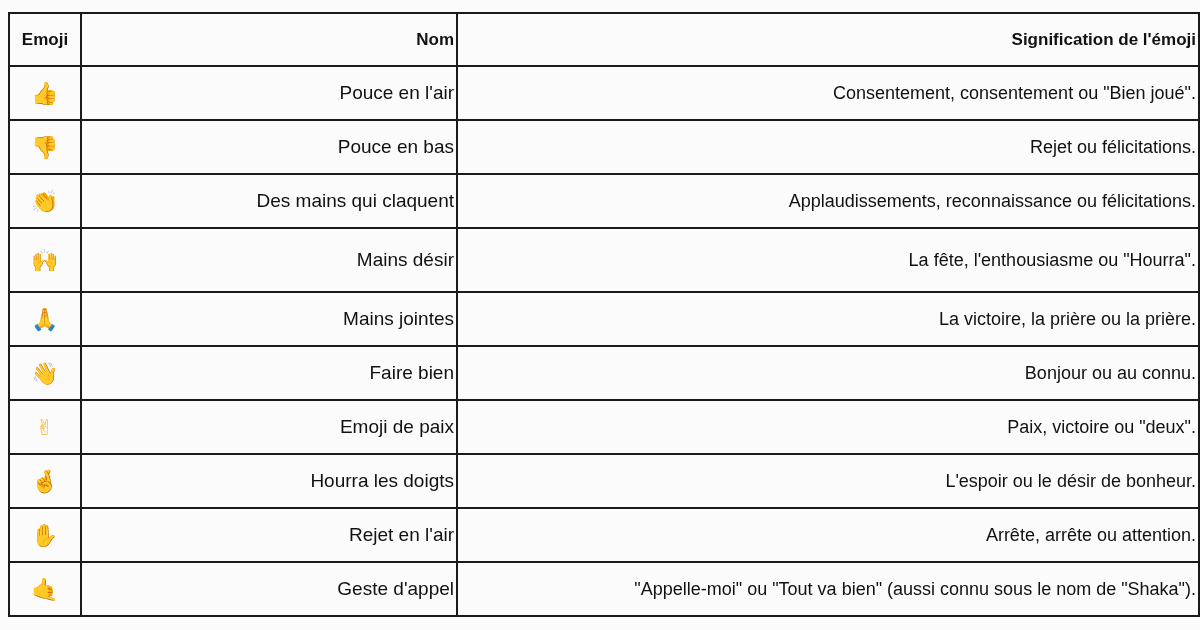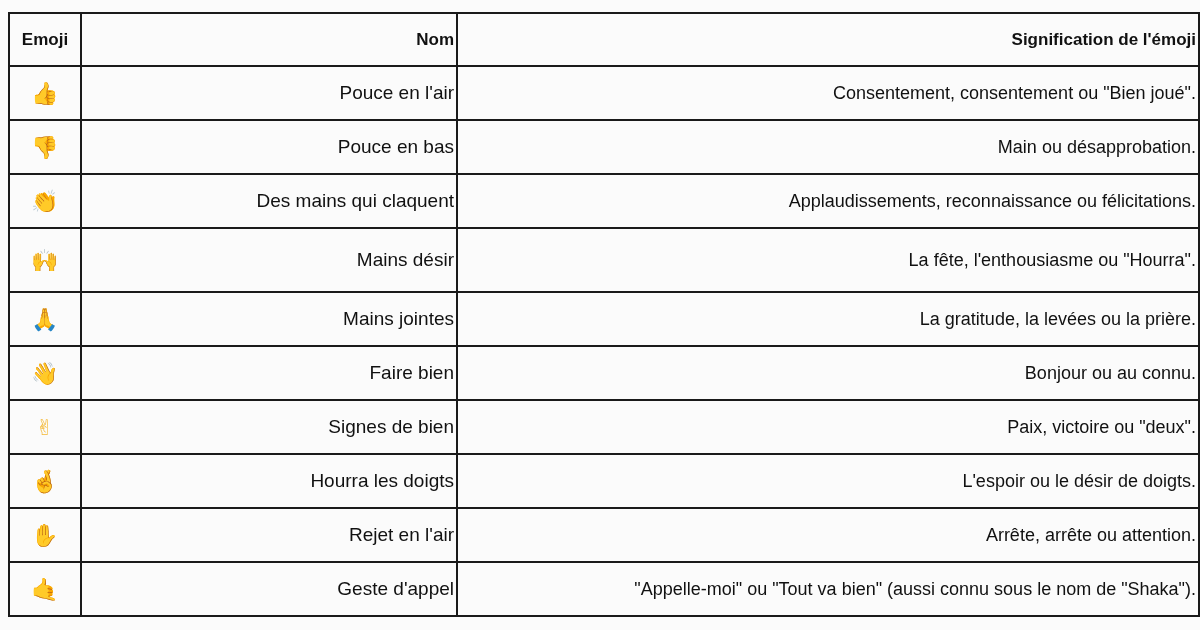--- a/index.html
+++ b/index.html
@@ -61,51 +61,51 @@
   </thead>
   <tbody id="tbody">
       <tr class="r">
         <td class="emoji"><span>👍</span></td>
         <td class="name">Pouce en l'air</td>
         <td class="mean">Consentement, consentement ou "Bien joué".</td>
       </tr>
       <tr class="r">
         <td class="emoji"><span>👎</span></td>
         <td class="name">Pouce en bas</td>
-        <td class="mean">Main ou désapprobation.</td>
+        <td class="mean">Rejet ou félicitations.</td>
       </tr>
       <tr class="r">
         <td class="emoji"><span>👏</span></td>
         <td class="name">Des mains qui claquent</td>
         <td class="mean">Applaudissements, reconnaissance ou félicitations.</td>
       </tr>
       <tr class="r tall">
         <td class="emoji"><span>🙌</span></td>
         <td class="name">Mains désir</td>
         <td class="mean">La fête, l'enthousiasme ou "Hourra".</td>
       </tr>
       <tr class="r">
         <td class="emoji"><span>🙏</span></td>
         <td class="name">Mains jointes</td>
-        <td class="mean">La gratitude, la levées ou la prière.</td>
+        <td class="mean">La victoire, la prière ou la prière.</td>
       </tr>
       <tr class="r">
         <td class="emoji"><span>👋</span></td>
         <td class="name">Faire bien</td>
         <td class="mean">Bonjour ou au connu.</td>
       </tr>
       <tr class="r">
         <td class="emoji"><span>✌</span></td>
-        <td class="name">Signes de bien</td>
+        <td class="name">Emoji de paix</td>
         <td class="mean">Paix, victoire ou "deux".</td>
       </tr>
       <tr class="r">
         <td class="emoji"><span>🤞</span></td>
         <td class="name">Hourra les doigts</td>
-        <td class="mean">L'espoir ou le désir de doigts.</td>
+        <td class="mean">L'espoir ou le désir de bonheur.</td>
       </tr>
       <tr class="r">
         <td class="emoji"><span>✋</span></td>
         <td class="name">Rejet en l'air</td>
         <td class="mean">Arrête, arrête ou attention.</td>
       </tr>
       <tr class="r">
         <td class="emoji"><span>🤙</span></td>
         <td class="name">Geste d'appel</td>
         <td class="mean">"Appelle-moi" ou "Tout va bien" (aussi connu sous le nom de "Shaka").</td>

